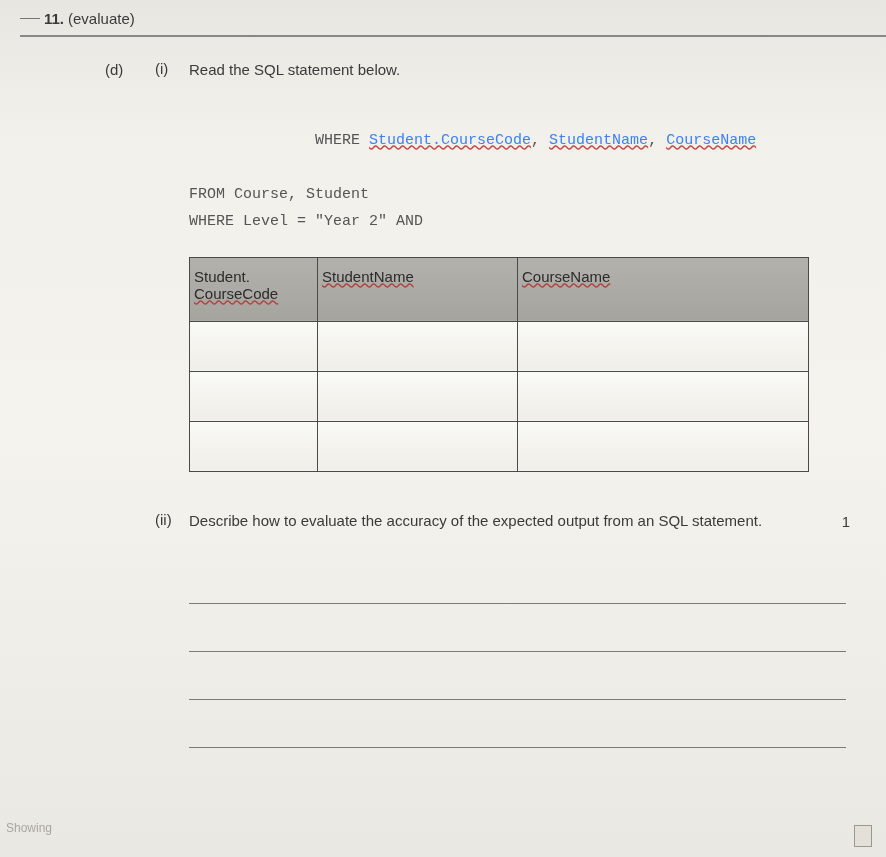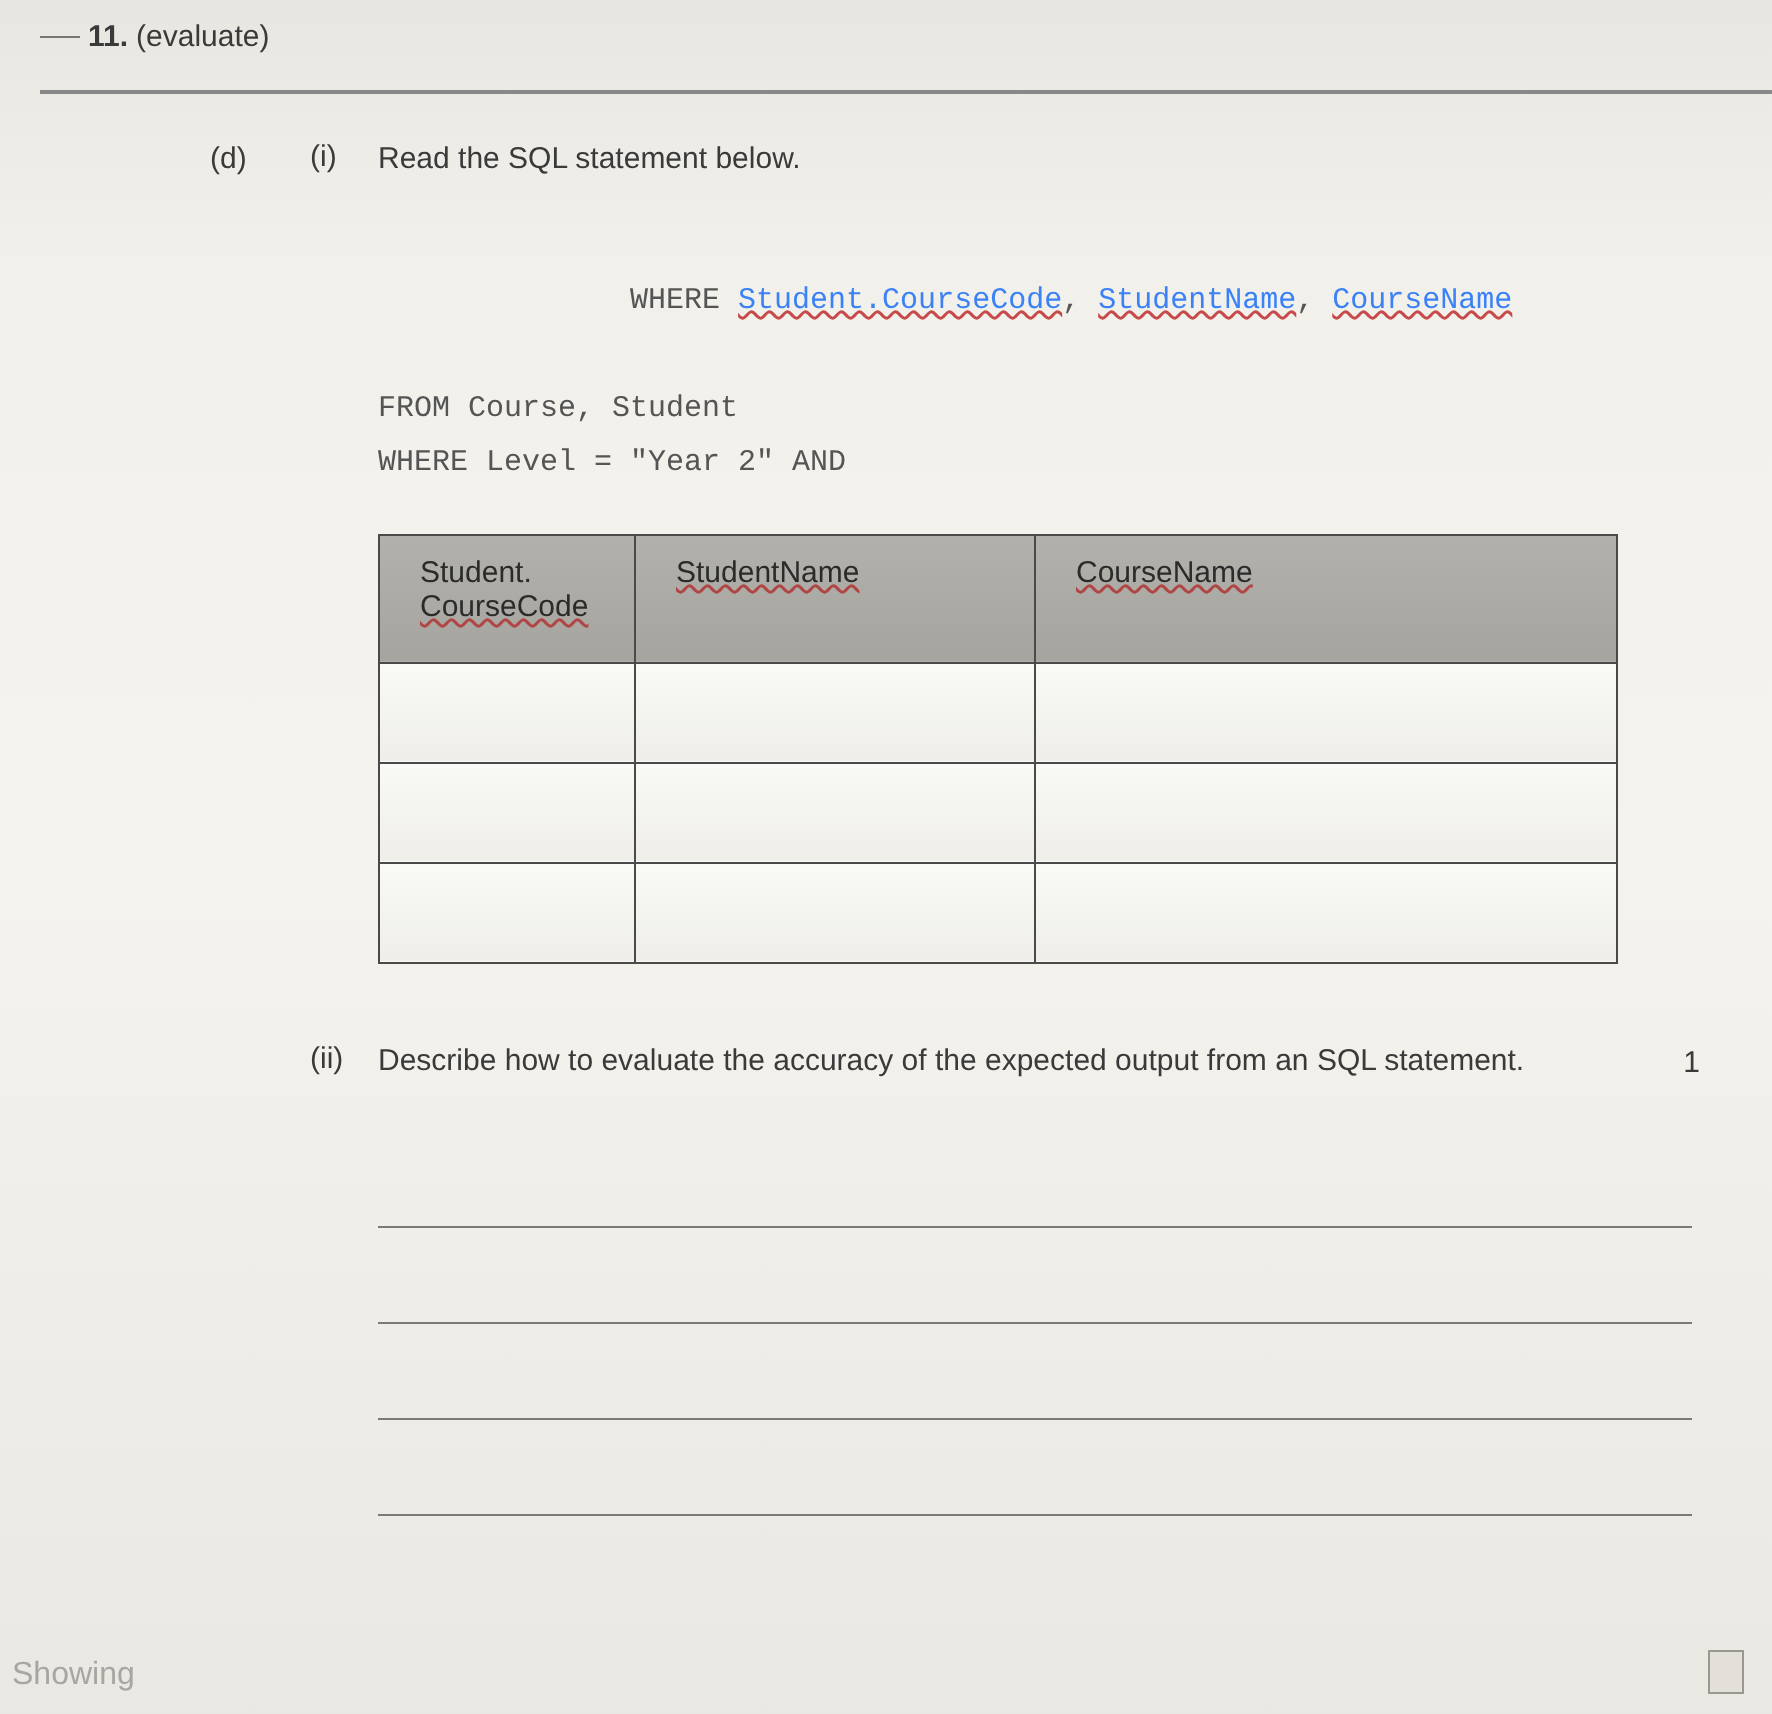--- a/index.html
+++ b/index.html
@@ -12,21 +12,21 @@
     overflow: hidden;
   }
   .page {
     padding: 10px 30px 20px 20px;
   }
   .qnum-row {
     display: flex;
     align-items: center;
     margin-bottom: 22px;
     border-bottom: 2px solid #888;
-    padding-bottom: 18px;
+    padding-bottom: 8px;
     margin-right: -30px;
     padding-right: 30px;
   }
   .leading-blank {
     border-bottom: 1px solid #777;
     width: 20px;
     margin-right: 4px;
   }
   .qnum {
     font-size: 15px;
@@ -102,21 +102,21 @@
     padding-right: 6px;
   }
   .answer-table {
     border-collapse: collapse;
     width: 620px;
     margin-top: 20px;
     margin-bottom: 28px;
   }
   .answer-table th, .answer-table td {
     border: 1px solid #4a4a4a;
-    padding: 10px 20px;
+    padding: 10px 4px;
     text-align: left;
     vertical-align: top;
     font-size: 15px;
   }
   .answer-table th {
     background: #a9a9a9;
     background: linear-gradient(to bottom, #b3b1ab, #a6a49e);
     font-weight: normal;
     color: #2b2b2b;
     height: 64px;
@@ -138,22 +138,22 @@
     padding-right: 10px;
   }
   .answer-line {
     border-bottom: 1.5px solid #7a7a7a;
     height: 44px;
     margin-bottom: 4px;
   }
   .footer {
     position: absolute;
     left: 6px;
-    bottom: 10px;
-    font-size: 16px;
+    bottom: 22px;
+    font-size: 12px;
     color: #a8a6a0;
   }
   .corner-box {
     position: absolute;
     right: 14px;
     bottom: 10px;
     width: 18px;
     height: 22px;
     border: 1.5px solid #9a988f;
     background: #e2e0d8;

